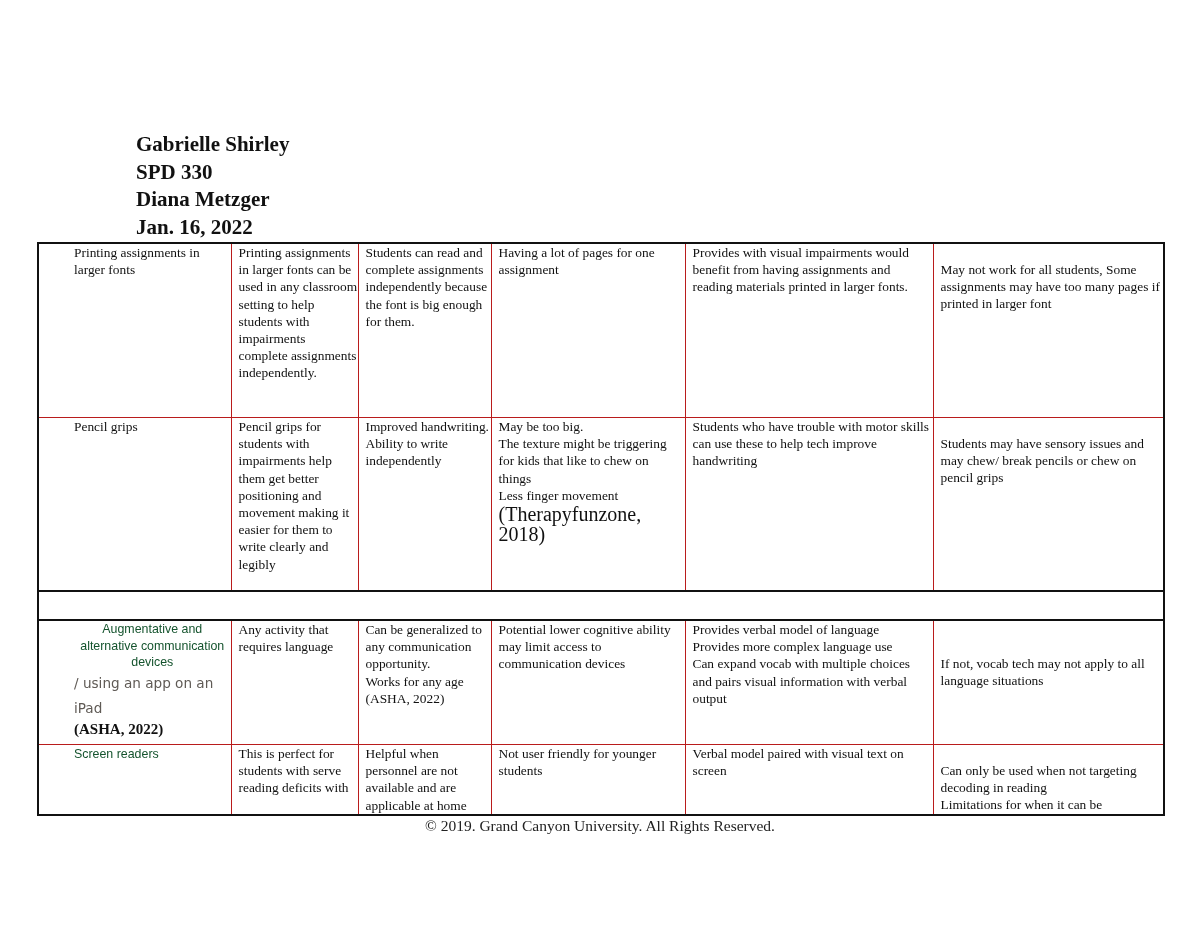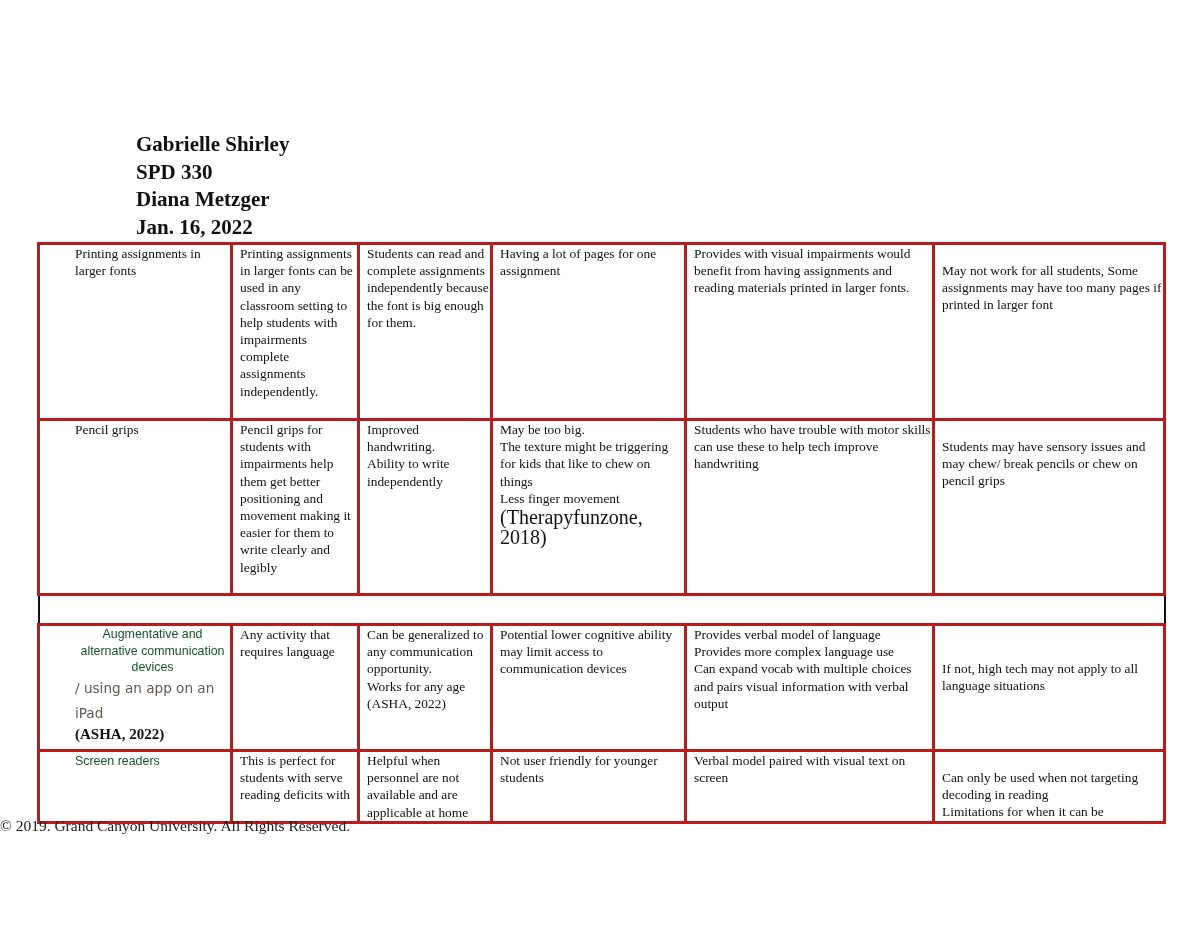--- a/index.html
+++ b/index.html
@@ -2,38 +2,38 @@
 <html><head>
   <meta charset="utf-8">
   <style>
     html, body { margin: 0; padding: 0; background: #ffffff; }
     body { width: 1200px; height: 927px; position: relative; overflow: hidden;
            font-family: "Liberation Serif", "DejaVu Serif", serif; color: #111; }
     .header { position: absolute; left: 108px; top: 131px; }
     .header div { font-weight: bold; font-size: 21px; line-height: 27.5px; color: #111; margin-left: 28px; }
     table.grid { position: absolute; left: 37px; top: 242px; border-collapse: collapse;
                  table-layout: fixed; width: 1126px; }
-    table.grid td { border: 3px solid #b91c1c; vertical-align: top; padding: 0 0 0 7px;
+    table.grid td { border: 1px solid #b91c1c; vertical-align: top; padding: 0 0 0 7px;
                     font-size: 13.4px; line-height: 17.2px; overflow: hidden; }
     table.grid { border: 2px solid #111; }
     col.c1 { width: 193px; } col.c2 { width: 127px; } col.c3 { width: 133px; }
     col.c4 { width: 194px; } col.c5 { width: 248px; } col.c6 { width: 231px; }
     tr.r1 td { height: 173px; }
     tr.r2 td { height: 172px; font-family: Liberation Serif, serif; }
     tr.spacer td { height: 27px; border: 2px solid #111; padding: 0; }
     tr.r3 td { height: 123px; }
     tr.r4 td { height: 68px; }
     td.lead { padding-left: 35px !important; }
     .sans { font-family: Liberation Sans, sans-serif; font-size: 12.4px; line-height: 16.6px; color: #14532d; text-align: center; }
     .sans-accent { font-family: "DejaVu Sans", "Liberation Sans", sans-serif; font-size: 13.6px; line-height: 25px; color: #5f5a55; }
     .sans-bold { font-family: Liberation Serif, serif; font-size: 15px; font-weight: bold; color: #111; line-height: 17px; }
     .cite-big { font-size: 20px; line-height: 20px; }
     .pad-top { display: block; height: 17px; }
     .line { display: block; }
-    .footer { position: absolute; left: 0; width: 1200px; top: 817px; 
+    .footer { position: absolute; left: 0; width: 1200px; top: 817px; text-align: center;
               font-size: 15.5px; color: #222; }
   </style>
 </head>
 <body>
 
 <div class="header">
   <div>Gabrielle Shirley</div>
   <div>SPD 330</div>
   <div>Diana Metzger</div>
   <div>Jan. 16, 2022</div>
@@ -118,21 +118,21 @@
       <td>
         <span>Potential lower cognitive ability may limit access to communication devices</span>
       </td>
       <td>
         <span class="line">Provides verbal model of language</span>
         <span class="line">Provides more complex language use</span>
         <span class="line">Can expand vocab with multiple choices and pairs visual information with verbal output</span>
       </td>
       <td>
         <span class="pad-top"></span><span class="pad-top"></span>
-        <span>If not, high tech may not apply to all language situations</span>
+        <span>If not, vocab tech may not apply to all language situations</span>
       </td>
     </tr>
 
     <tr class="r4">
       <td class="lead">
         <span class="sans">Screen readers</span>
       </td>
       <td>
         <span>This is perfect for students with serve reading deficits with</span>
       </td>

